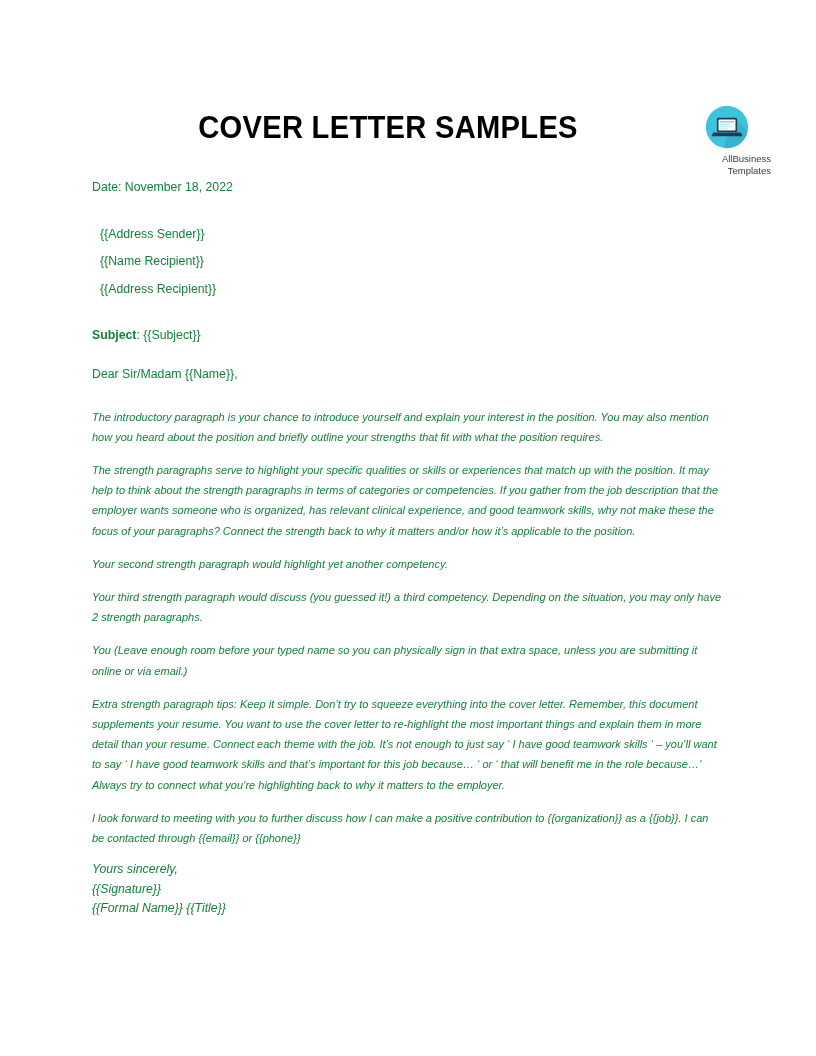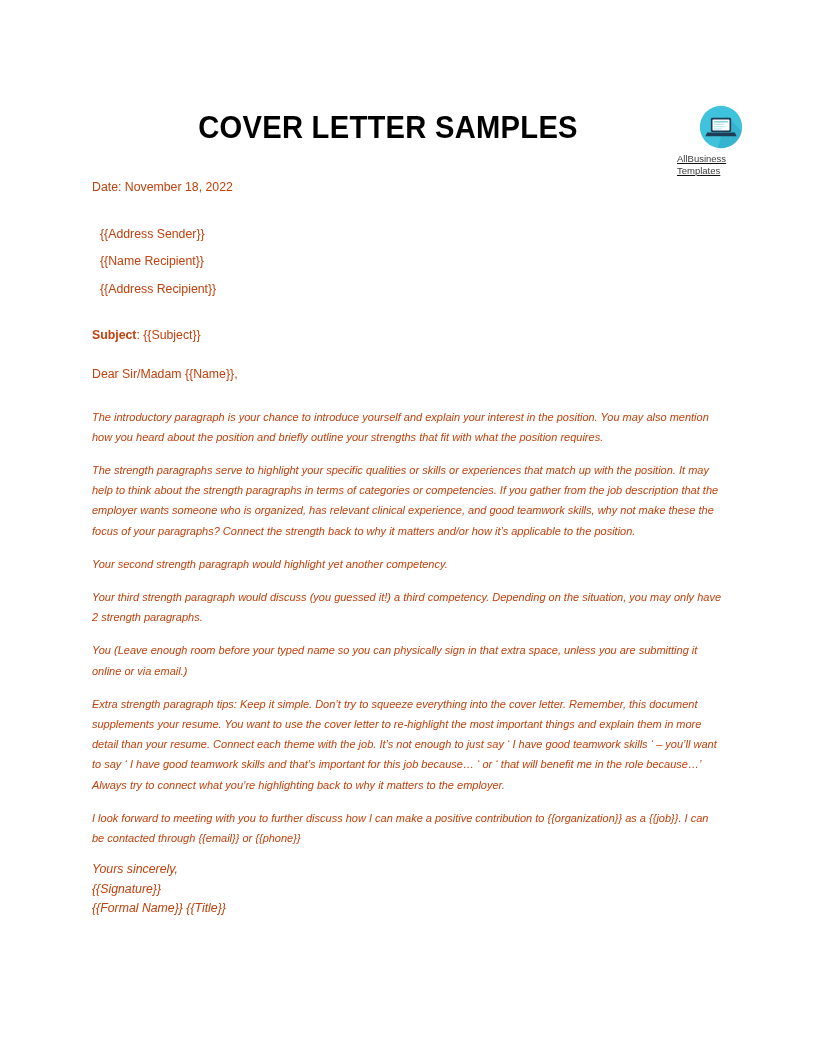--- a/index.html
+++ b/index.html
@@ -45,25 +45,24 @@
     color: #000000;
     font-family: "Liberation Sans", sans-serif;
     transform: scaleX(0.94);
     transform-origin: center top;
     white-space: nowrap;
   }
 
   
   .logo-block {
     position: absolute;
-    right: 7px;
+    right: 1px;
     top: 0;
     width: 88px;
-    text-align: left;
-    text-decoration: underline;
+    text-align: right;
   }
   .logo-mark {
     width: 46px;
     height: 46px;
     margin: 0 auto;
     display: block;
   }
   .logo-text {
     margin-top: 3px;
     font-size: 9.5px;
@@ -74,21 +73,21 @@
   .logo-text span { display: block; }
 
   
   .letter {
     position: absolute;
     left: 92px;
     top: 178px;
     width: 630px;
     font-size: 12.3px;
     line-height: 19.6px;
-    color: #c2410c;
+    color: #15803d;
   }
   .date-line { margin: 0; }
   .addr-line { margin: 8px; }
   .subject-line { margin: 0; }
   .subject-label { font-weight: bold; }
   .salutation { margin: 0; }
 
   .para {
     margin: 0 0 13px 0;
     font-style: italic;

